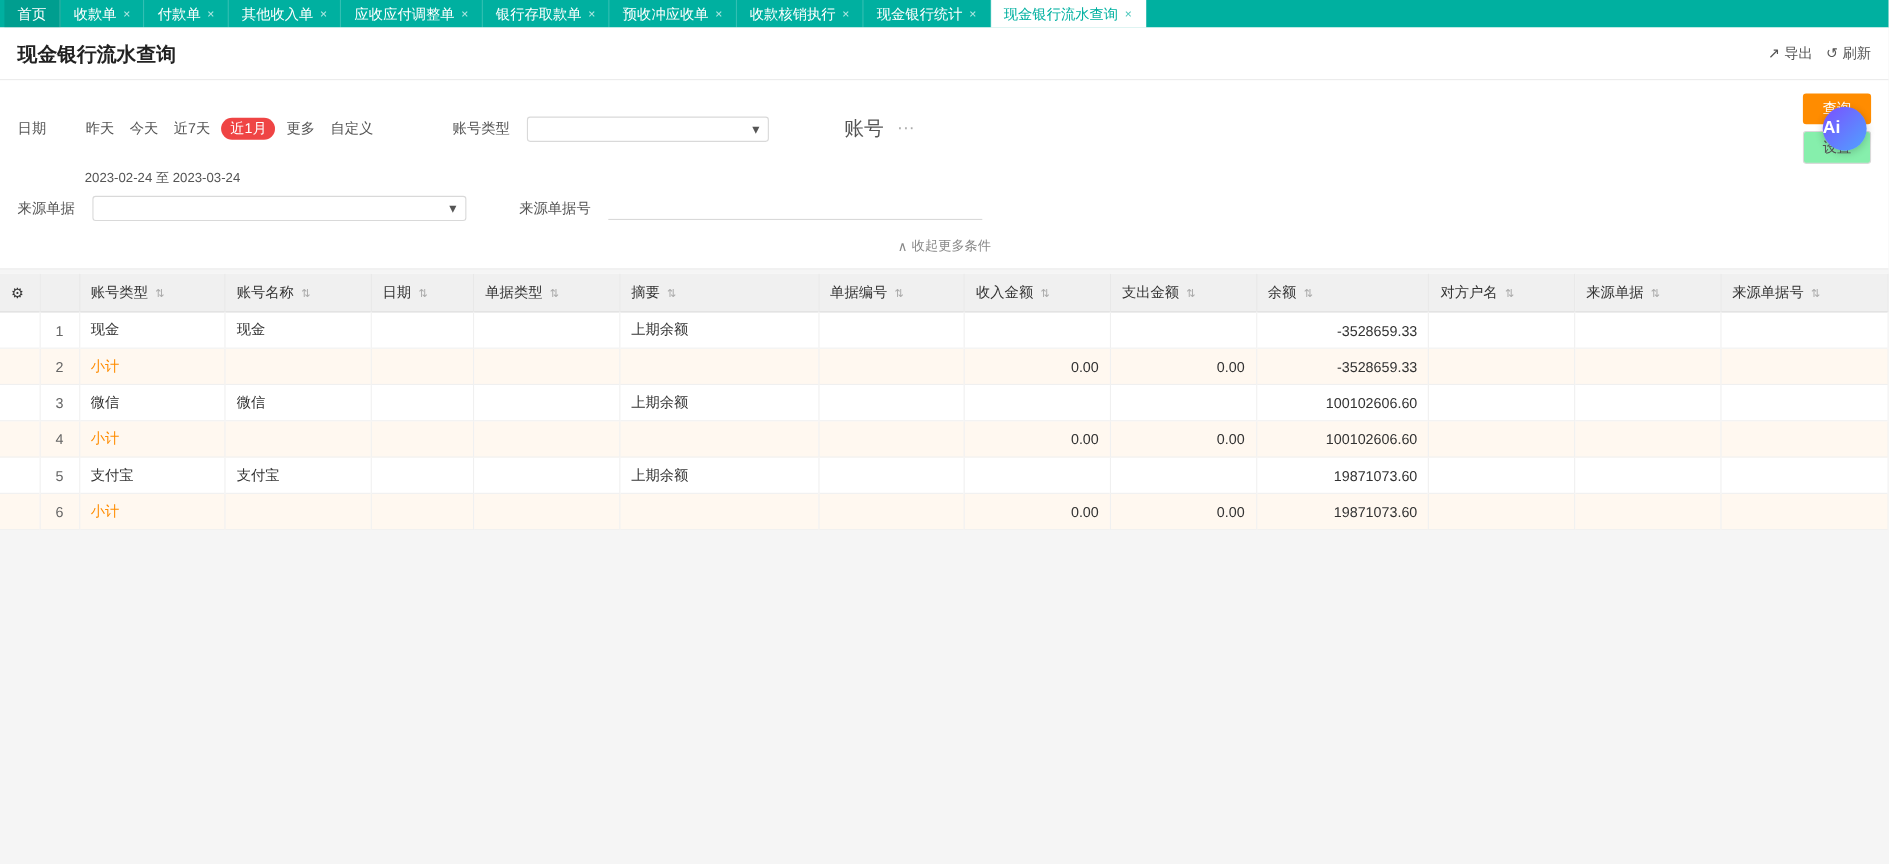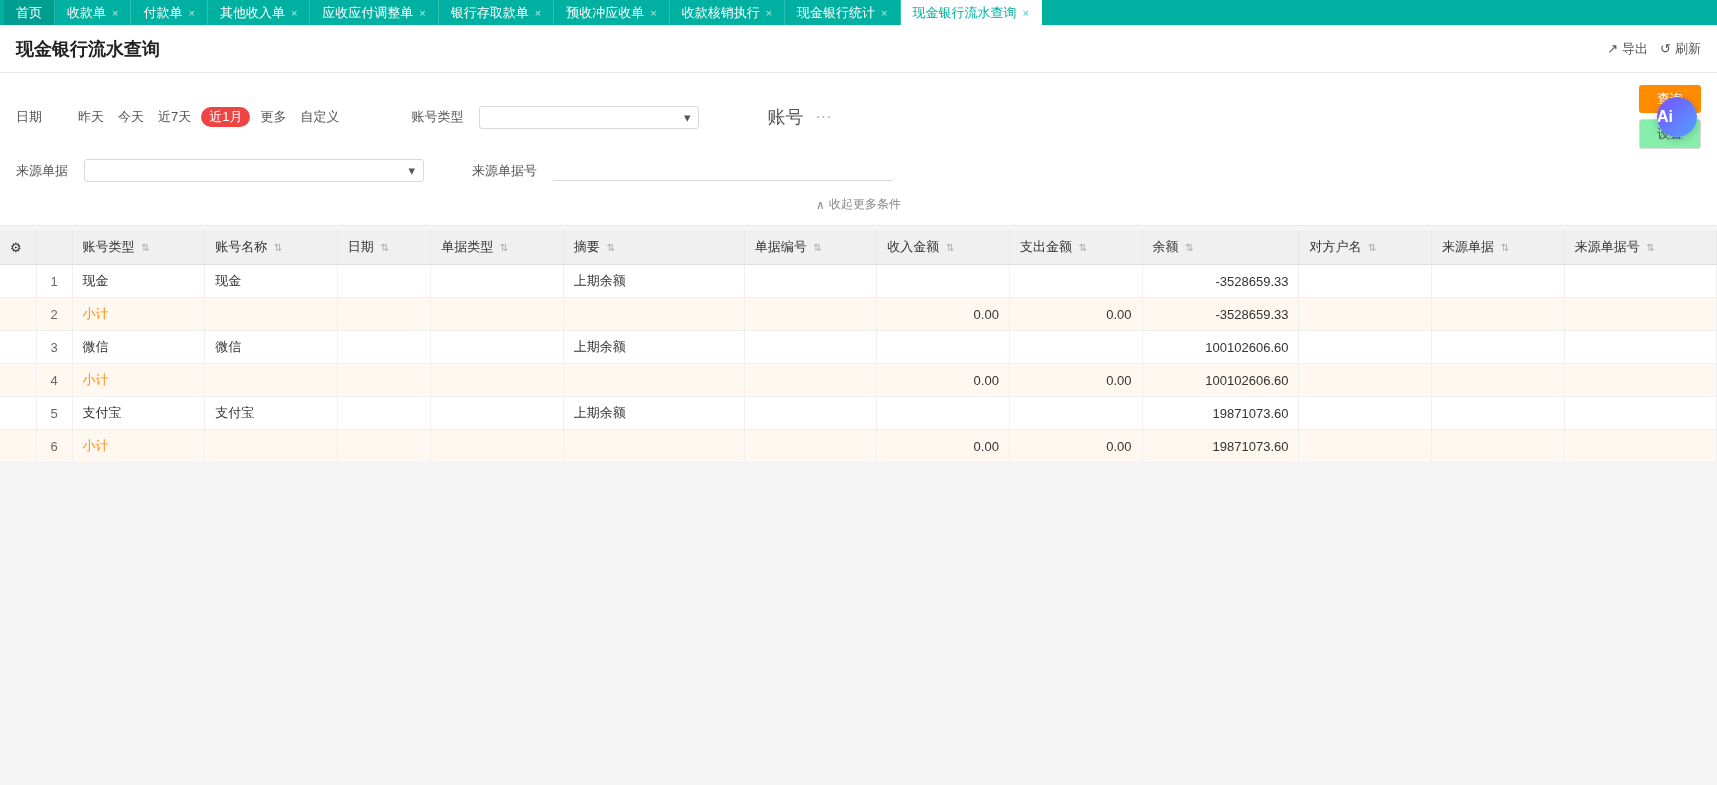--- a/index.html
+++ b/index.html
@@ -316,20 +316,23 @@
       <span></span>
       <span>▾</span>
     </div>
     <span style="margin-left: 60px; color: #555; font-size: 18px;">账号</span>
     <span class="filter-dots">···</span>
     <div class="btn-group-right">
       <button class="query-btn">查询</button>
       <button class="settings-btn">设置</button>
     </div>
   </div>
+  <div style="margin-left: 57px; margin-top: -6px; margin-bottom: 8px;">
+    <span class="date-range">2023-02-24 至 2023-03-24</span>
+  </div>
   <div class="filter-row">
     <span class="filter-label">来源单据</span>
     <div class="filter-select" style="width: 340px; margin-left: 8px;">
       <span></span>
       <span>▾</span>
     </div>
     <span style="margin-left: 40px; color: #555; font-size: 13px;">来源单据号</span>
     <input class="filter-input" style="margin-left: 8px; width: 340px;">
   </div>
   <div class="collapse-bar">

